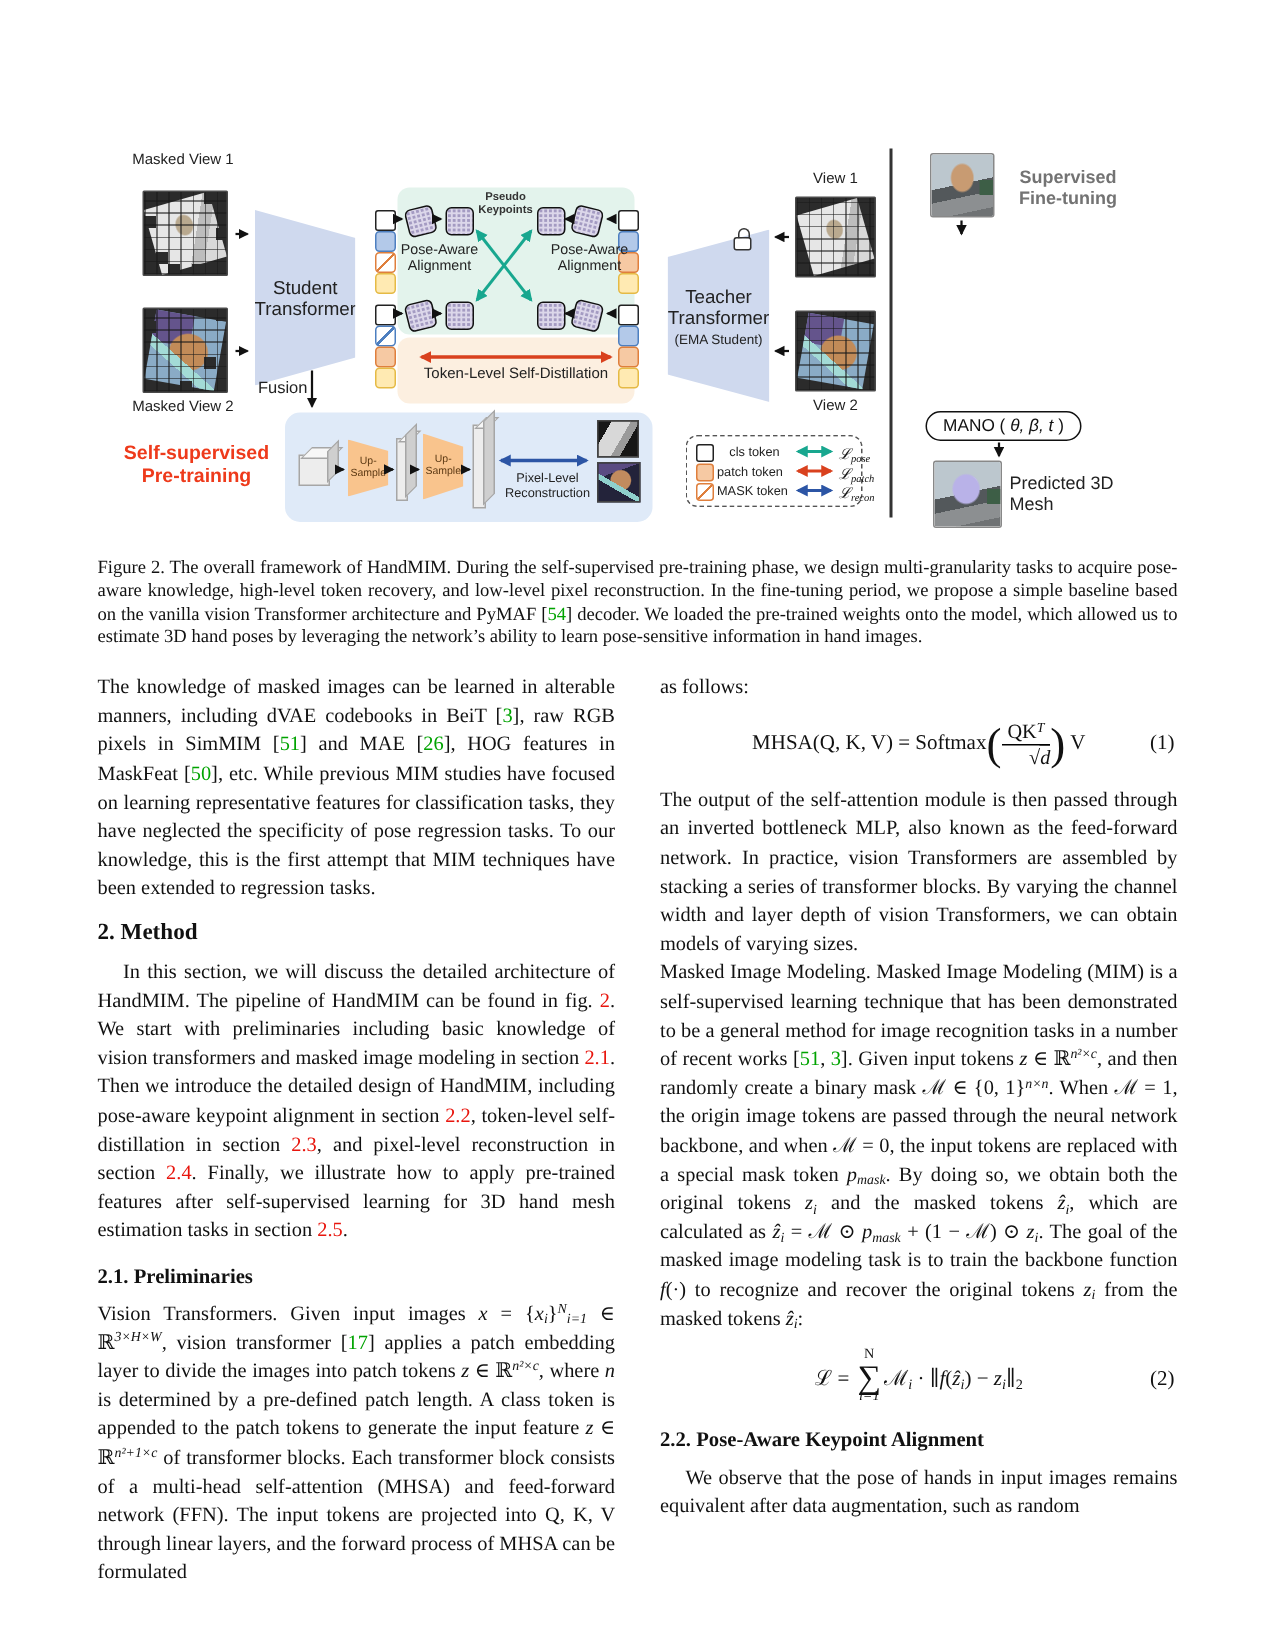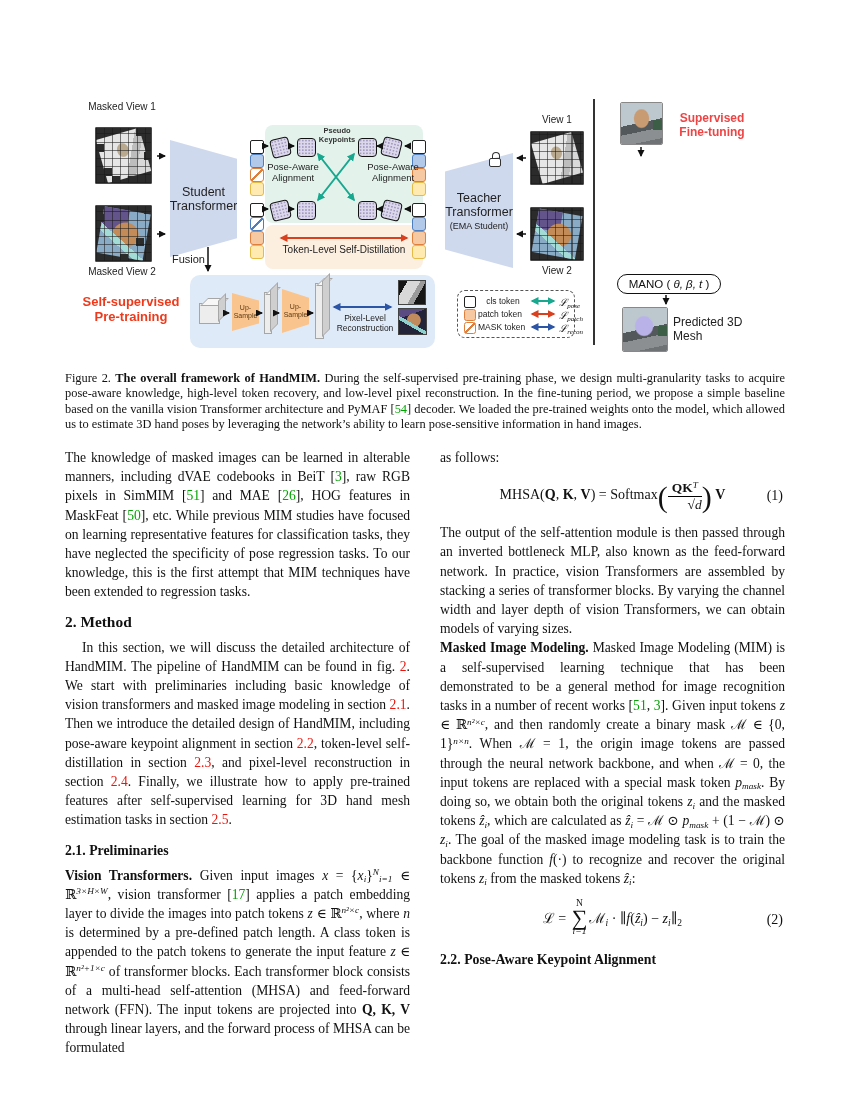--- a/index.html
+++ b/index.html
@@ -86,21 +86,21 @@
 
   
   .caption{position:absolute;left:65px;top:371px;width:720px;font-size:12.4px;line-height:15.3px;text-align:justify}
   .colL{position:absolute;left:65px;top:448px;width:345px}
   .colR{position:absolute;left:440px;top:448px;width:345px}
   .body-par{font-size:13.6px;line-height:19.2px;text-align:justify;margin:0}
   .ind{text-indent:17px}
   .sechead{font-family:inherit;color:#111;margin:11px 0 7px}
   h2.sechead{font-size:15.4px}
   h3.sechead{font-size:13.8px;margin-top:13px}
-  .b{font-weight:700}
+  .b{font-weight:400}
   .i{font-style:italic}
   .ref{color:#00a300}
   .sec{color:#e8150d}
   .sup{font-size:68%;position:relative;top:-0.5em;line-height:0}
   .sub{font-size:68%;position:relative;top:0.28em;line-height:0}
   .sup.i,.sub.i{font-style:italic}
   .ol{border-top:1px solid #000}
   .equation{position:relative;text-align:center;margin:13px 0 11px;font-size:14px}
   .eq-num{position:absolute;right:2px;top:50%;transform:translateY(-50%)}
   .frac{display:inline-block;vertical-align:middle;text-align:right;line-height:1.15;font-size:13.5px}
@@ -210,21 +210,21 @@
     <div class="abs lab" style="left:413px;top:228px;width:50px;font-size:8.5px;text-align:left">MASK token</div>
     <div class="losslab" style="left:494px;top:200px"><span>ℒ</span><span class="sub">pose</span></div>
     <div class="losslab" style="left:494px;top:213px"><span>ℒ</span><span class="sub">patch</span></div>
     <div class="losslab" style="left:494px;top:226px"><span>ℒ</span><span class="sub">recon</span></div>
 
     <div class="abs divider" style="left:528px;top:4px;width:1.5px;height:246px"></div>
 
     <div class="abs photo" style="left:555px;top:7px;width:43px;height:43px">
       <div class="handfill"></div>
     </div>
-    <div class="abs lab" style="left:610px;top:17px;width:74px;font-size:12px;font-weight:700;color:#ef4444">Supervised Fine-tuning</div>
+    <div class="abs lab" style="left:610px;top:17px;width:74px;font-size:12px;font-weight:700;color:#737373">Supervised Fine-tuning</div>
     <div class="abs manobox" style="left:552px;top:179px;width:104px;height:20px;font-size:11.5px">
         <span><span>MANO ( </span><span class="i">θ, β, t</span><span> )</span></span>
       </div>
     <div class="abs photo" style="left:557px;top:212px;width:46px;height:45px">
       <div class="meshfill"></div>
     </div>
     <div class="abs lab" style="left:608px;top:221px;width:72px;font-size:12px;text-align:left">Predicted 3D Mesh</div>
 
     <svg style="position:absolute;left:0;top:0;width:720px;height:270px;overflow:visible" viewBox="0 0 720 270">
       <defs>
@@ -309,15 +309,16 @@
         <span><span>ℒ = </span></span><span class="sum">
           <span class="lim">N</span>
           <span class="sigma">∑</span>
           <span class="lim i">i=1</span>
         </span><span><span>ℳ</span><span class="sub i">i</span><span> · ∥</span><span class="i">f</span><span>(</span><span class="i">ẑ</span><span class="sub i">i</span><span>) − </span><span class="i">z</span><span class="sub i">i</span><span>∥</span><span class="sub">2</span></span>
       </span>
       <span class="eq-num">(2)</span>
     </div>
 
     <h3 class="sechead">2.2. Pose-Aware Keypoint Alignment</h3>
+    <p class="body-par ind"><span>We observe that the pose of hands in input images remains equivalent after data augmentation, such as random</span></p>
   </div>
 
 </div>
 
 </body></html>

